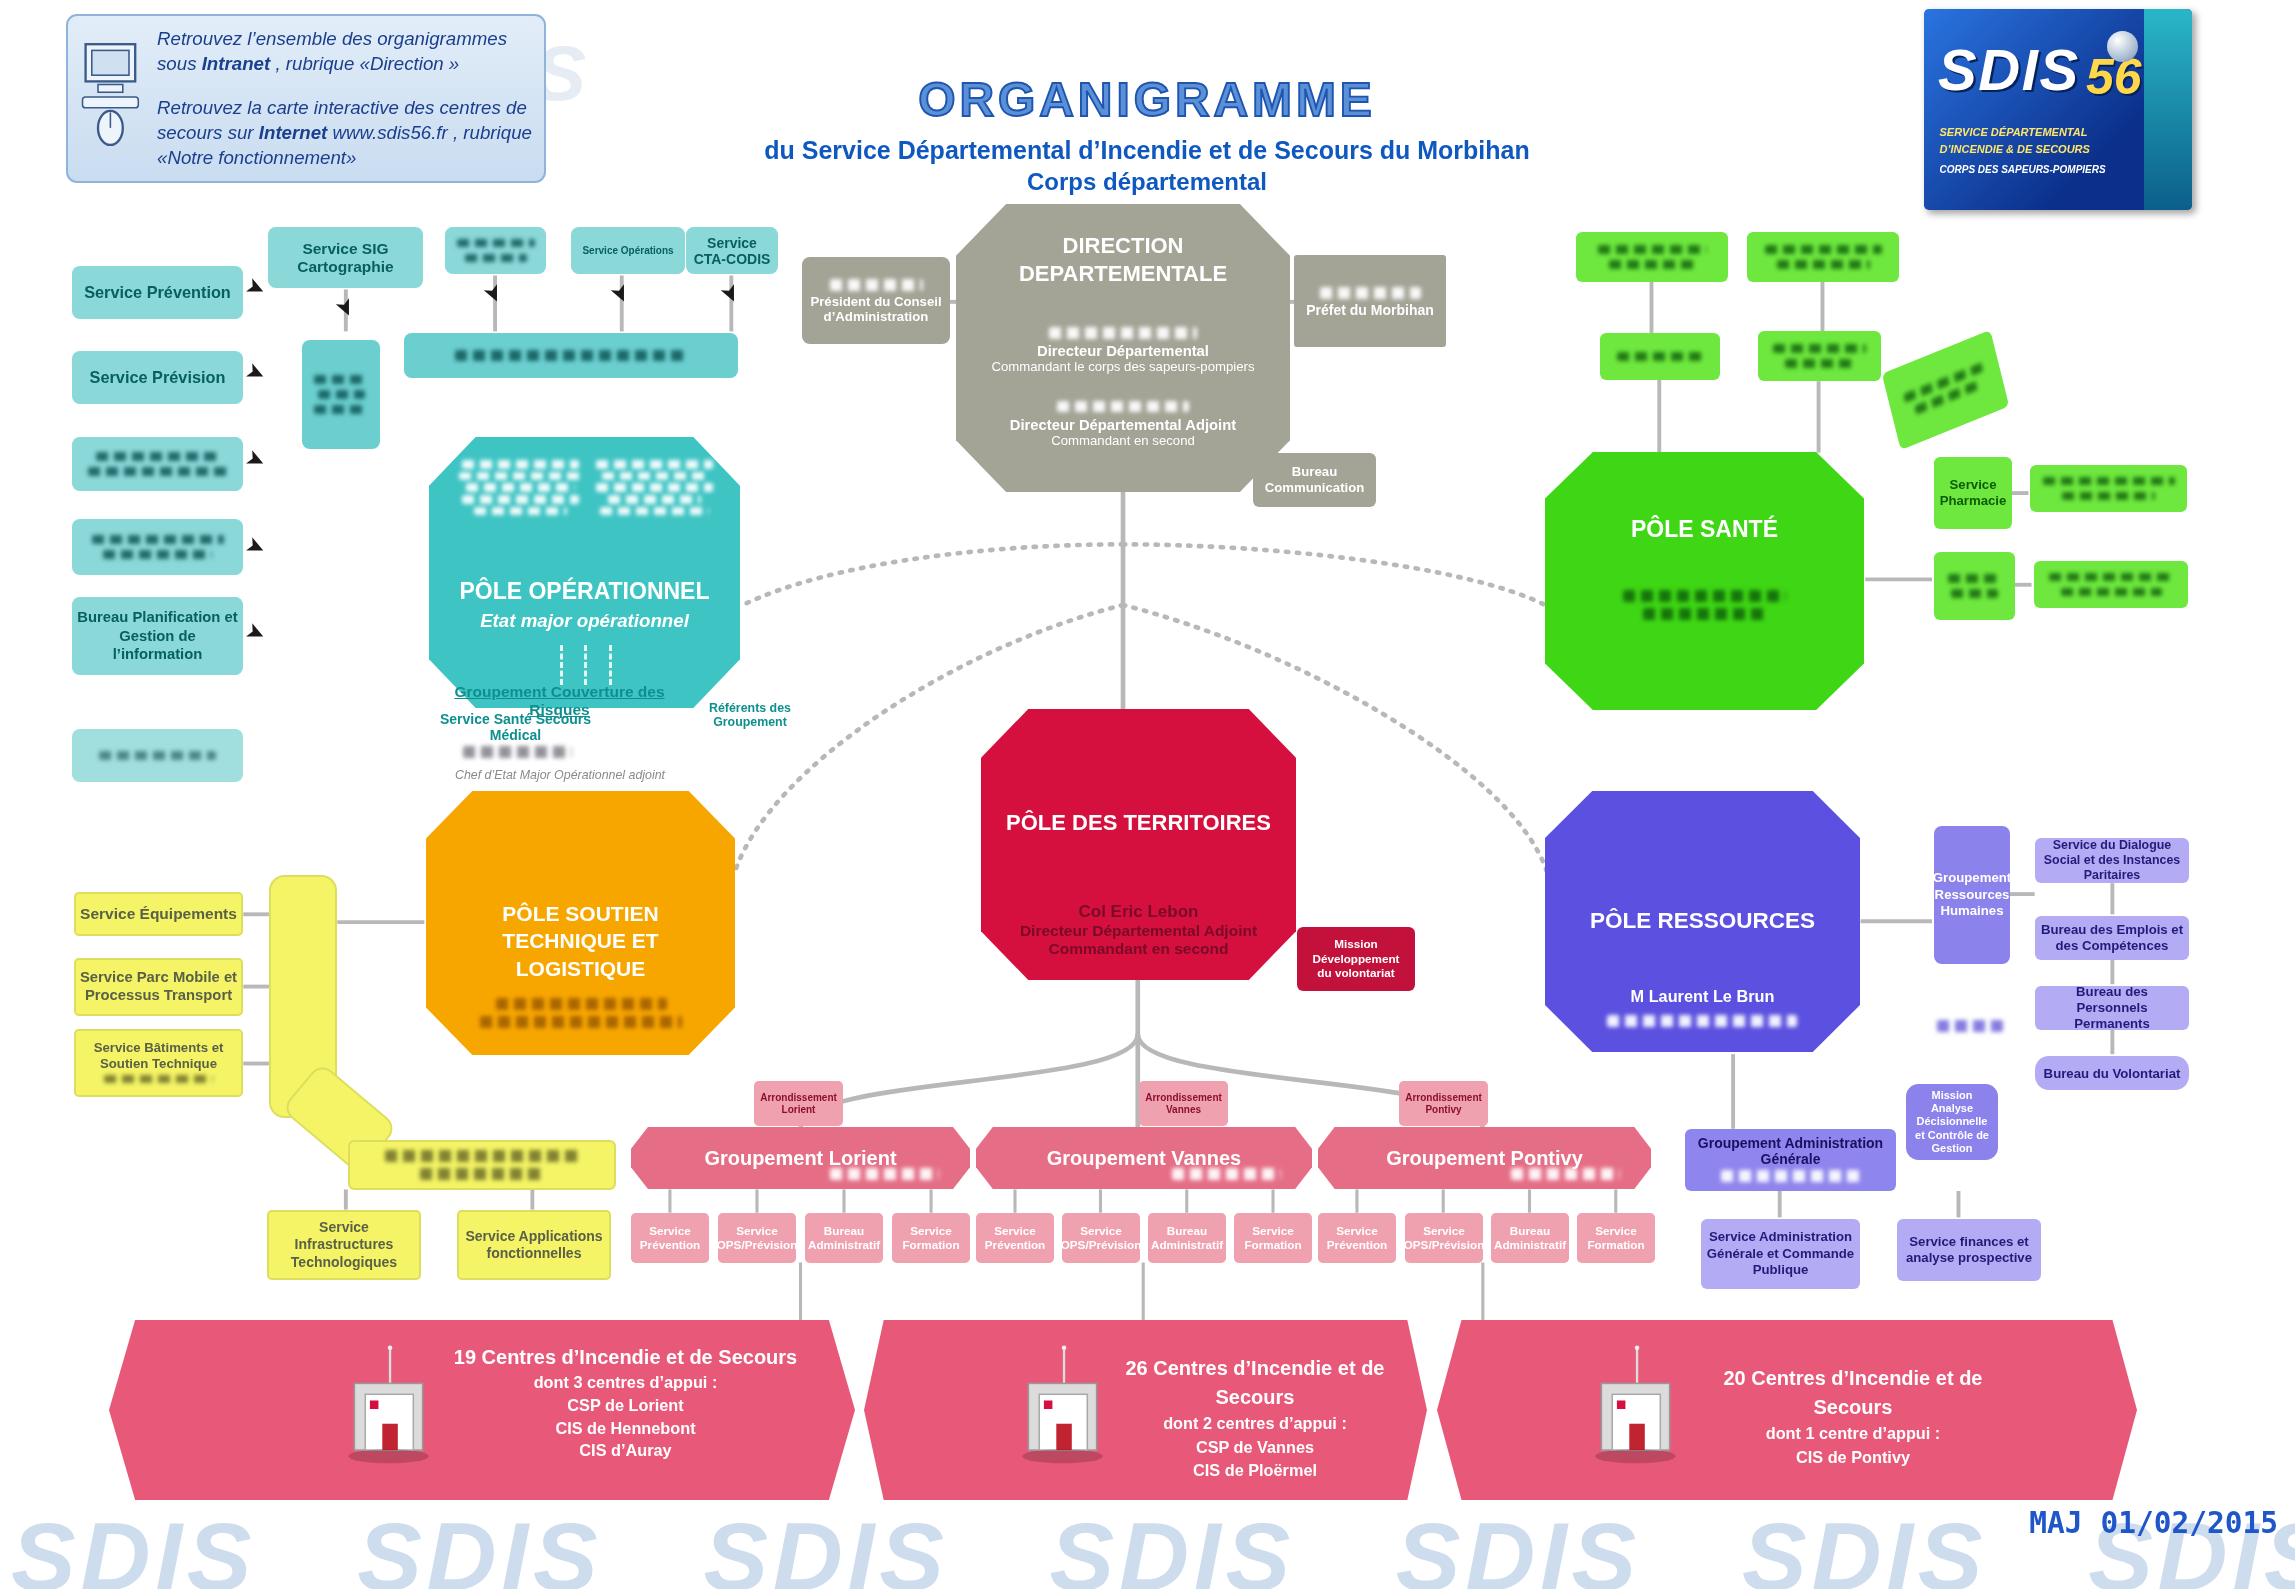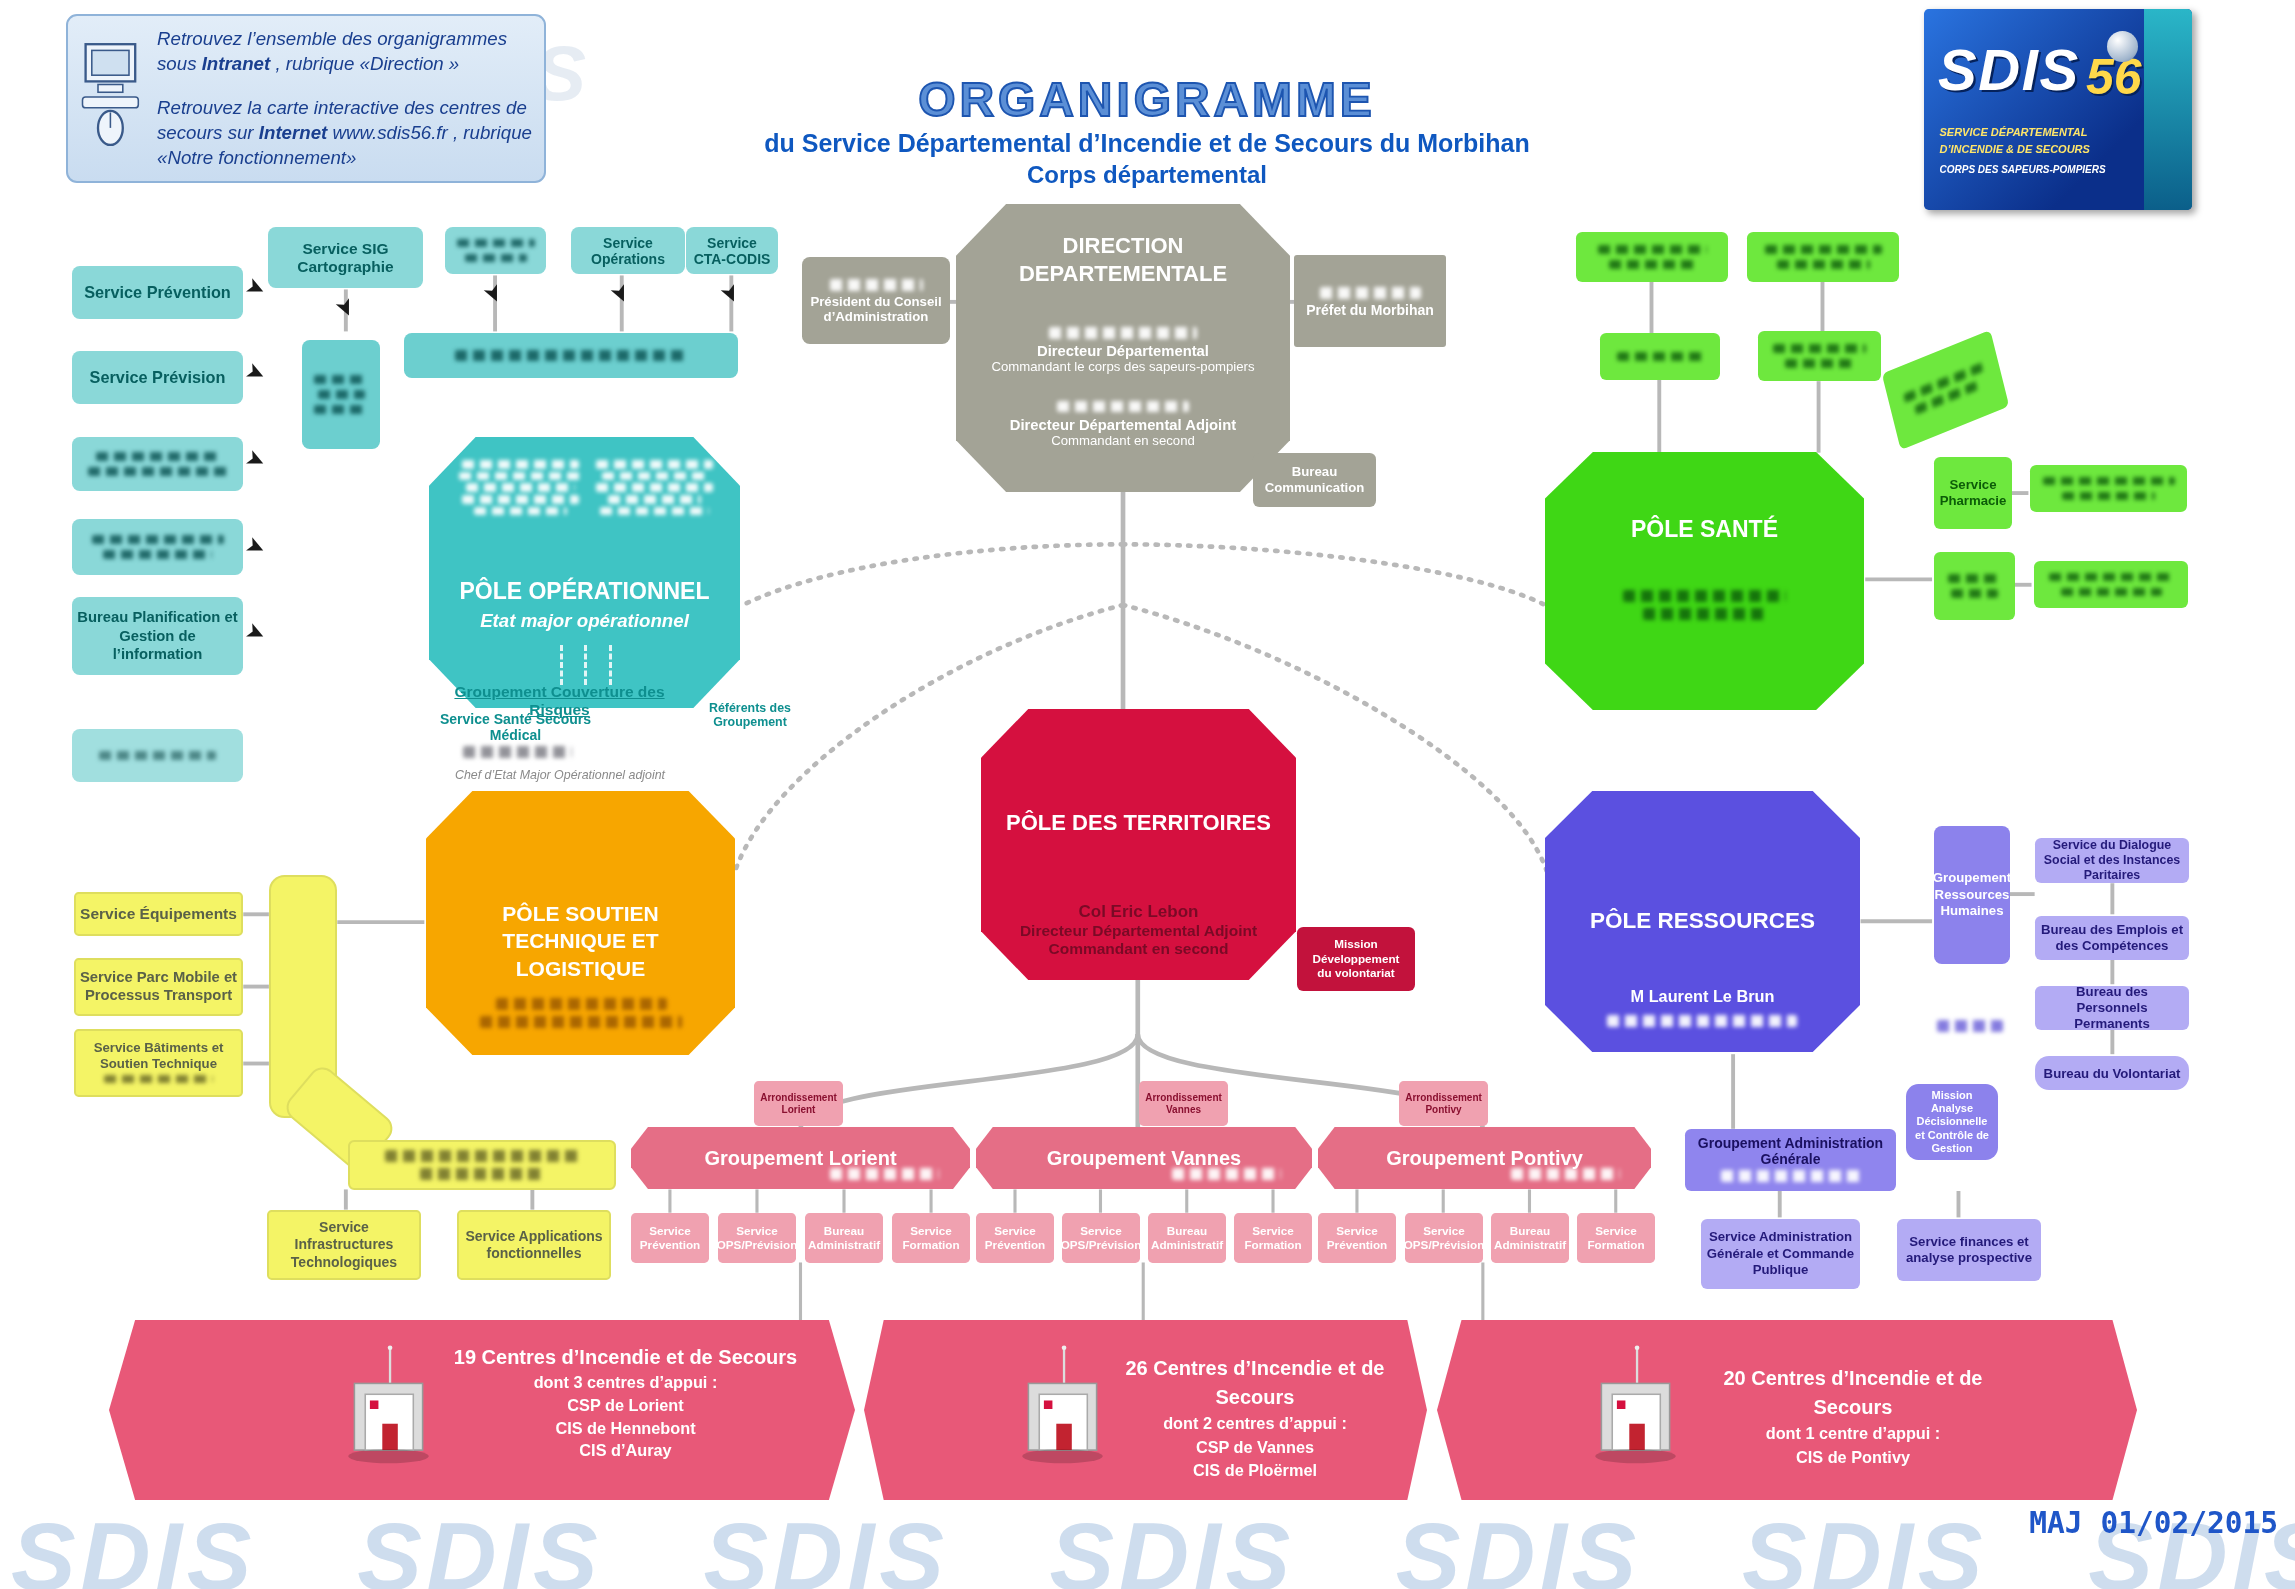--- a/index.html
+++ b/index.html
@@ -119,21 +119,21 @@
     </svg>
     <div class="abs" style="left:89px;top:11px;right:11px;color:#1a3f8f;font-style:italic;font-size:18.7px;line-height:1.32;">
       <p style="margin:0 0 20px 0;"><span>Retrouvez l’ensemble des organigrammes sous </span><b>Intranet</b><span> , rubrique «Direction »</span></p>
       <p style="margin:0;"><span>Retrouvez la carte interactive des centres de secours sur </span><b>Internet</b><span> www.sdis56.fr , rubrique «Notre fonctionnement»</span></p>
     </div>
   </div>
 
   <div class="abs node" style="left:661px;top:72px;width:972px;text-align:center;">
     <div style="font-size:48px;font-weight:900;letter-spacing:3.9px;color:var(--blue-title,#5b8fd6);
          -webkit-text-stroke:1.9px #1d55b0;">ORGANIGRAMME</div>
-    <div style="font-size:25px;font-weight:700;color:var(--blue-dark,#0f58c0);margin-top:2px;">du Service Départemental d’Incendie et de Secours du Morbihan</div>
+    <div style="font-size:25px;font-weight:700;color:var(--blue-dark,#0f58c0);margin-top:9px;">du Service Départemental d’Incendie et de Secours du Morbihan</div>
     <div style="font-size:24px;font-weight:700;color:var(--blue-dark,#0f58c0);margin-top:3.1px;">Corps départemental</div>
   </div>
 
   <div class="abs node" style="left:1924px;top:9.3px;width:268px;height:201px;border-radius:4.7px;overflow:hidden;
        background:linear-gradient(135deg,#2a74e0 0%,#0b2f8a 70%);box-shadow:3.1px 3.1px 7.8px rgba(0,0,0,.35);">
     <div class="abs" style="right:0;top:0;width:48px;height:100%;background:linear-gradient(180deg,#2ab6c8,#0b5f8a);"></div>
     <div class="abs" style="left:14px;top:26.4px;font-style:italic;font-weight:900;font-size:58px;color:#fff;
          text-shadow:2.3px 2.3px 0 #05225c;letter-spacing:1.6px;">SDIS</div>
     <div class="abs" style="left:162px;top:39px;font-style:italic;font-weight:900;font-size:50px;color:#ffd84a;
          text-shadow:1.6px 1.6px 0 #05225c;">56</div>
@@ -190,21 +190,21 @@
     <div class="dashv" style="left:180px;top:208px;"></div>
   </div>
 
   <div class="abs node teal-box ctr" style="left:268px;top:227px;width:155px;height:61px;font-size:15.5px;">
     <div>Service SIG Cartographie</div>
   </div>
   <div class="abs node teal-box ctr" style="left:445px;top:227px;width:101px;height:47px;">
     <div class="rb darkteal" style="width:78px;height:8.6px;"></div>
       <div class="rb darkteal" style="width:62px;height:8.6px;"></div>
   </div>
-  <div class="abs node teal-box ctr" style="left:571px;top:227px;width:114px;height:47px;font-size:14px;">
+  <div class="abs node teal-box ctr" style="left:571px;top:227px;width:114px;height:47px;font-size:10px;">
     <div>Service Opérations</div>
   </div>
   <div class="abs node teal-box ctr" style="left:686px;top:227px;width:92px;height:47px;font-size:14px;">
     <div>Service CTA-CODIS</div>
   </div>
 
   <div class="abs node ctr" style="left:404px;top:333px;width:334px;height:45px;background:#6ccfcf;border-radius:7.8px;">
     <div class="rb darkteal" style="width:233px;"></div>
   </div>
   <div class="abs node ctr" style="left:302px;top:340px;width:78px;height:109px;background:#6ccfcf;border-radius:7.8px;">

